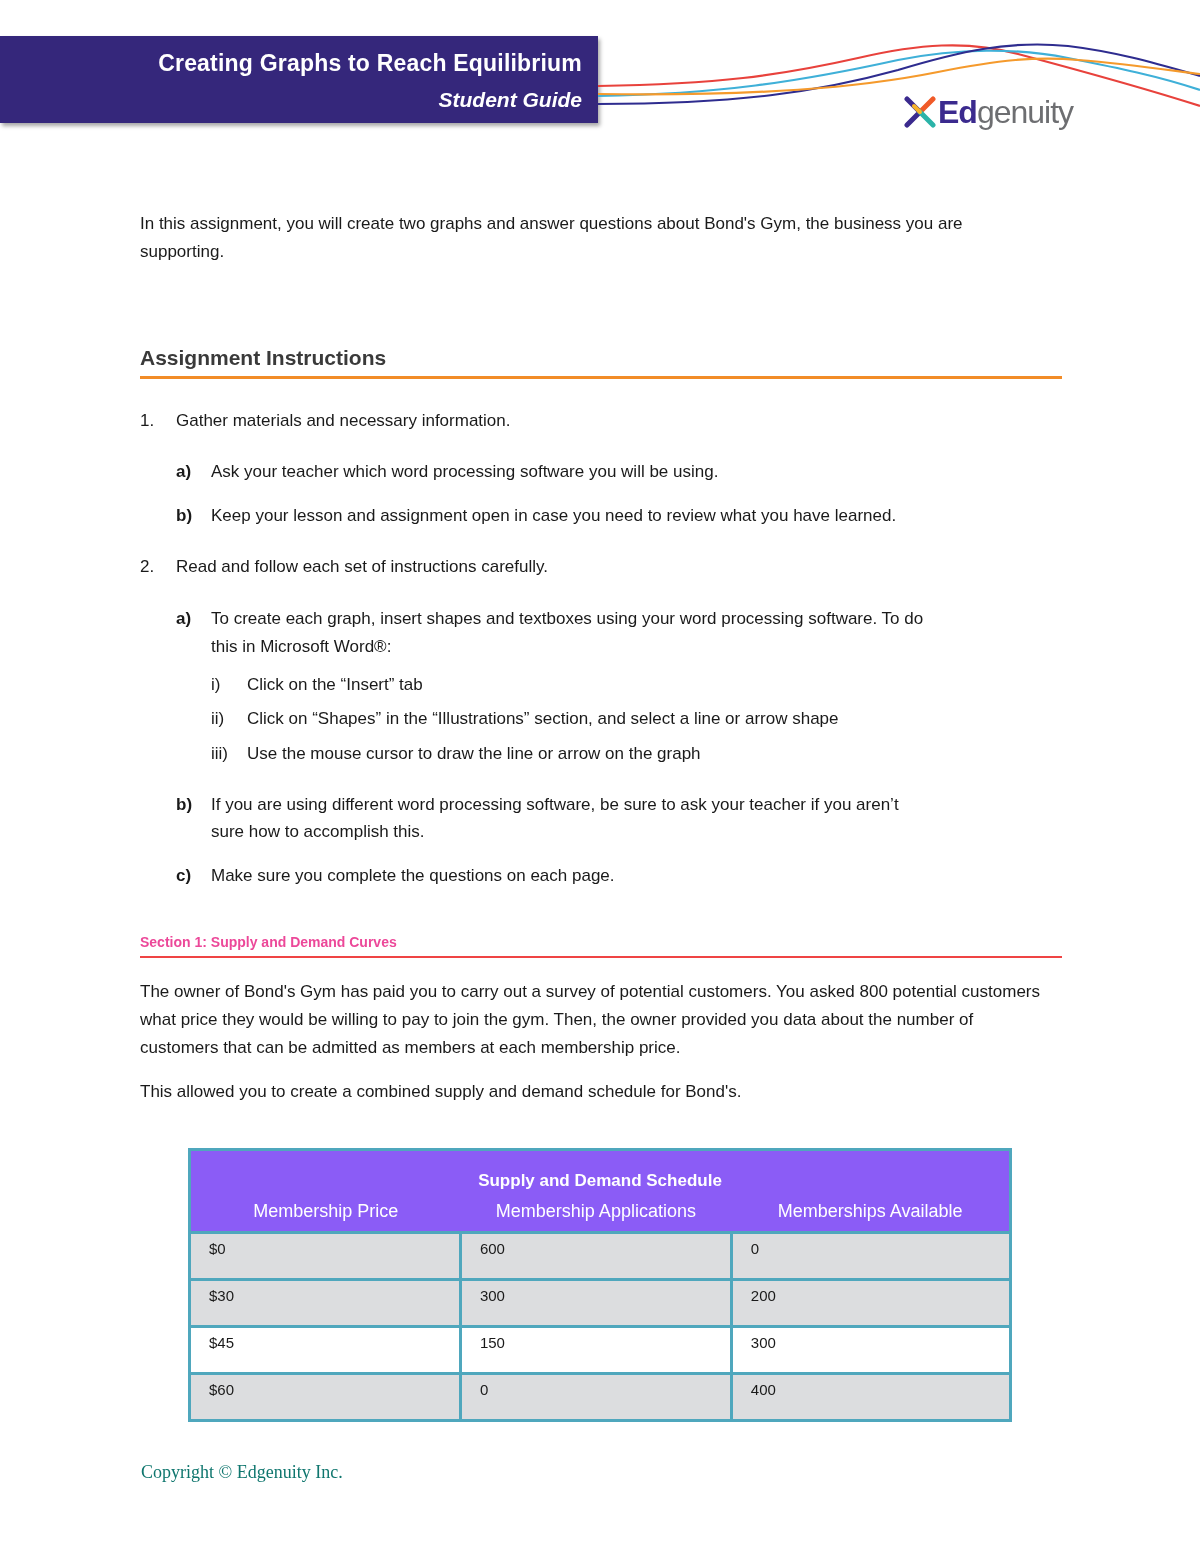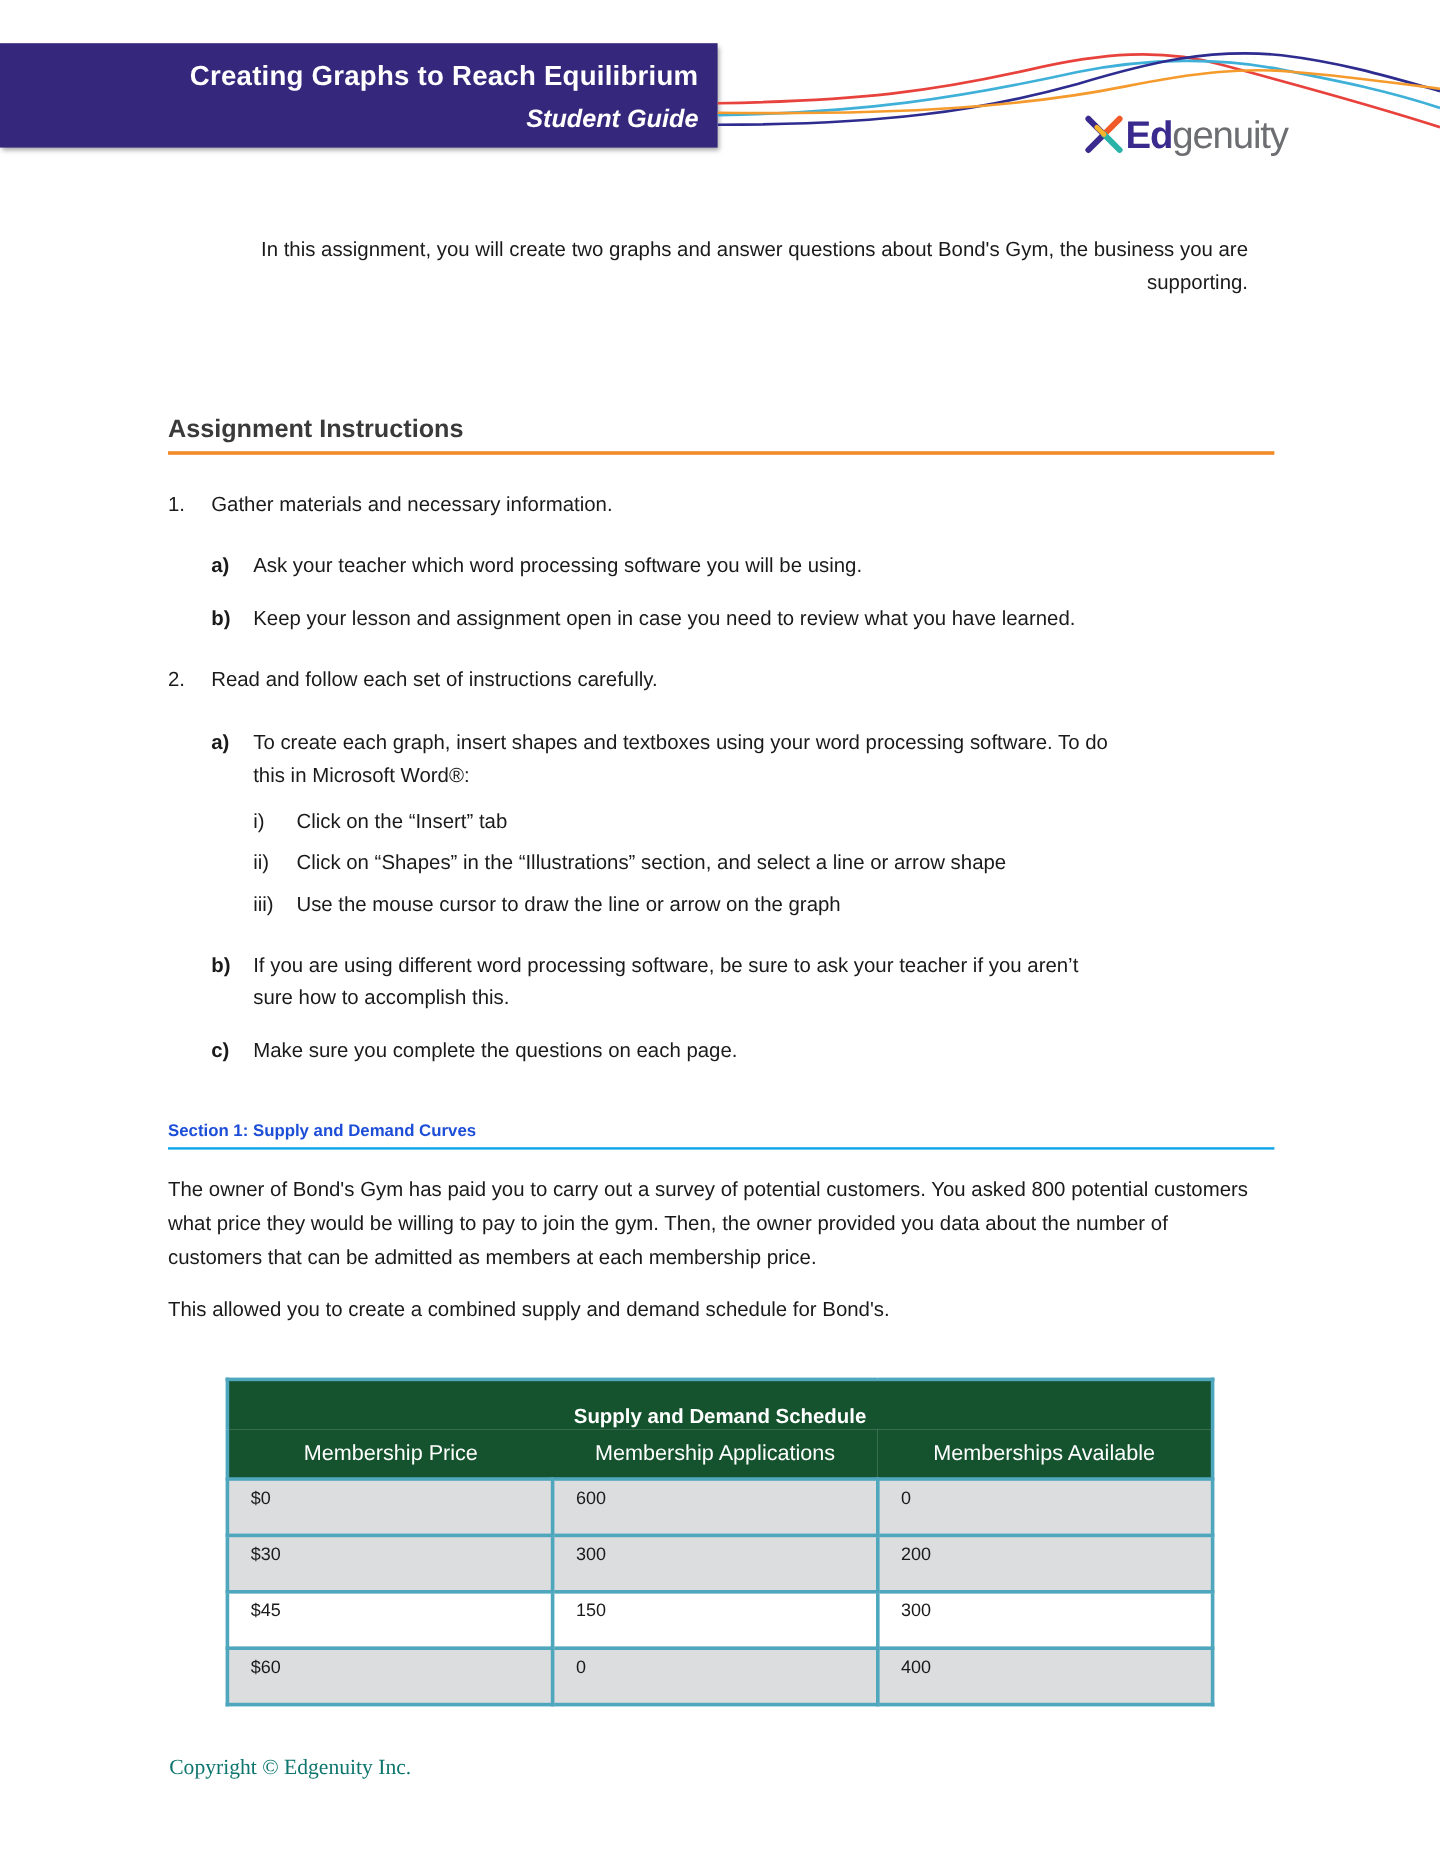--- a/index.html
+++ b/index.html
@@ -17,31 +17,31 @@
 
   .logo { position: absolute; left: 904px; top: 92px; height: 40px; display: flex; align-items: center; }
   .logo-mark { width: 32px; height: 32px; margin-right: 2px; }
   .logo-ed { font-weight: bold; font-size: 32px; color: #3b2a8e; letter-spacing: -1px; }
   .logo-rest { font-size: 32px; color: #6d6e71; letter-spacing: -1px; }
 
   .content { position: absolute; left: 140px; width: 922px; }
 
   .h2 { font-size: 21px; font-weight: bold; color: #3a3a3a; margin: 0; padding-bottom: 6px;
         border-bottom: 3px solid #f28c28; }
-  .h3 { font-size: 14px; font-weight: bold; color: #1d4ed8; padding-bottom: 6px;
-        border-bottom: 2px solid #0ea5e9; }
+  .h3 { font-size: 14px; font-weight: bold; color: #ec4899; padding-bottom: 6px;
+        border-bottom: 2px solid #ef4444; }
   .para { font-size: 17px; line-height: 28px; margin: 0; }
 
   .li { position: absolute; font-size: 17px; line-height: 28px; }
   .num { position: absolute; left: 0; }
   .txt { position: absolute; }
 
   table.sched { position: absolute; left: 188px; top: 1148px; width: 824px;
                 border-collapse: collapse; border: 3px solid #4fa7bd; }
-  table.sched th { background: #14532d; color: #ffffff; font-weight: normal; }
+  table.sched th { background: #8b5cf6; color: #ffffff; font-weight: normal; }
   .th-title { font-weight: bold !important; font-size: 17px; height: 40px; vertical-align: bottom; padding: 0; }
   .th-col { font-size: 18px; height: 40px; padding: 0; vertical-align: middle; }
   table.sched td { border: 3px solid #4fa7bd; font-size: 15px; height: 38px;
                    padding: 0 0 0 18px; vertical-align: top; padding-top: 6px; }
   tr.shade td { background: #dcdddf; }
   tr.white td { background: #ffffff; }
 
   .copyright { position: absolute; left: 141px; top: 1462px; font-size: 18px; color: #0f766e; font-family: Liberation Serif, serif; }
 </style>
 </head>
@@ -64,21 +64,21 @@
     <path d="M3,3 L16,16 L3,29" fill="none" stroke="#3b2a8e" stroke-width="5" stroke-linecap="round"></path>
     <path d="M29,3 L16,16" fill="none" stroke="#f05a28" stroke-width="5" stroke-linecap="round"></path>
     <path d="M16,16 L29,29" fill="none" stroke="#2bb3a8" stroke-width="5" stroke-linecap="round"></path>
     <path d="M10,10 L16,16" fill="none" stroke="#f7b32b" stroke-width="4" stroke-linecap="round"></path>
   </svg>
   <span class="logo-ed">Ed</span>
     <span class="logo-rest">genuity</span>
 </div>
 
 <div class="content" style="top:194px;">
-  <p class="para" style="width:900px;text-align:right;">In this assignment, you will create two graphs and answer questions about Bond's Gym, the business you are supporting.</p>
+  <p class="para" style="margin-top:16px; width:900px;">In this assignment, you will create two graphs and answer questions about Bond's Gym, the business you are supporting.</p>
 </div>
 
 <div class="content" style="top:346px;">
   <div class="h2">Assignment Instructions</div>
 </div>
 
 <div class="li" style="left:140px; top:407px; width:920px;">
   <span class="num">1.</span>
   <span class="txt" style="left:36px; white-space:nowrap;">Gather materials and necessary information.</span>
 </div>

